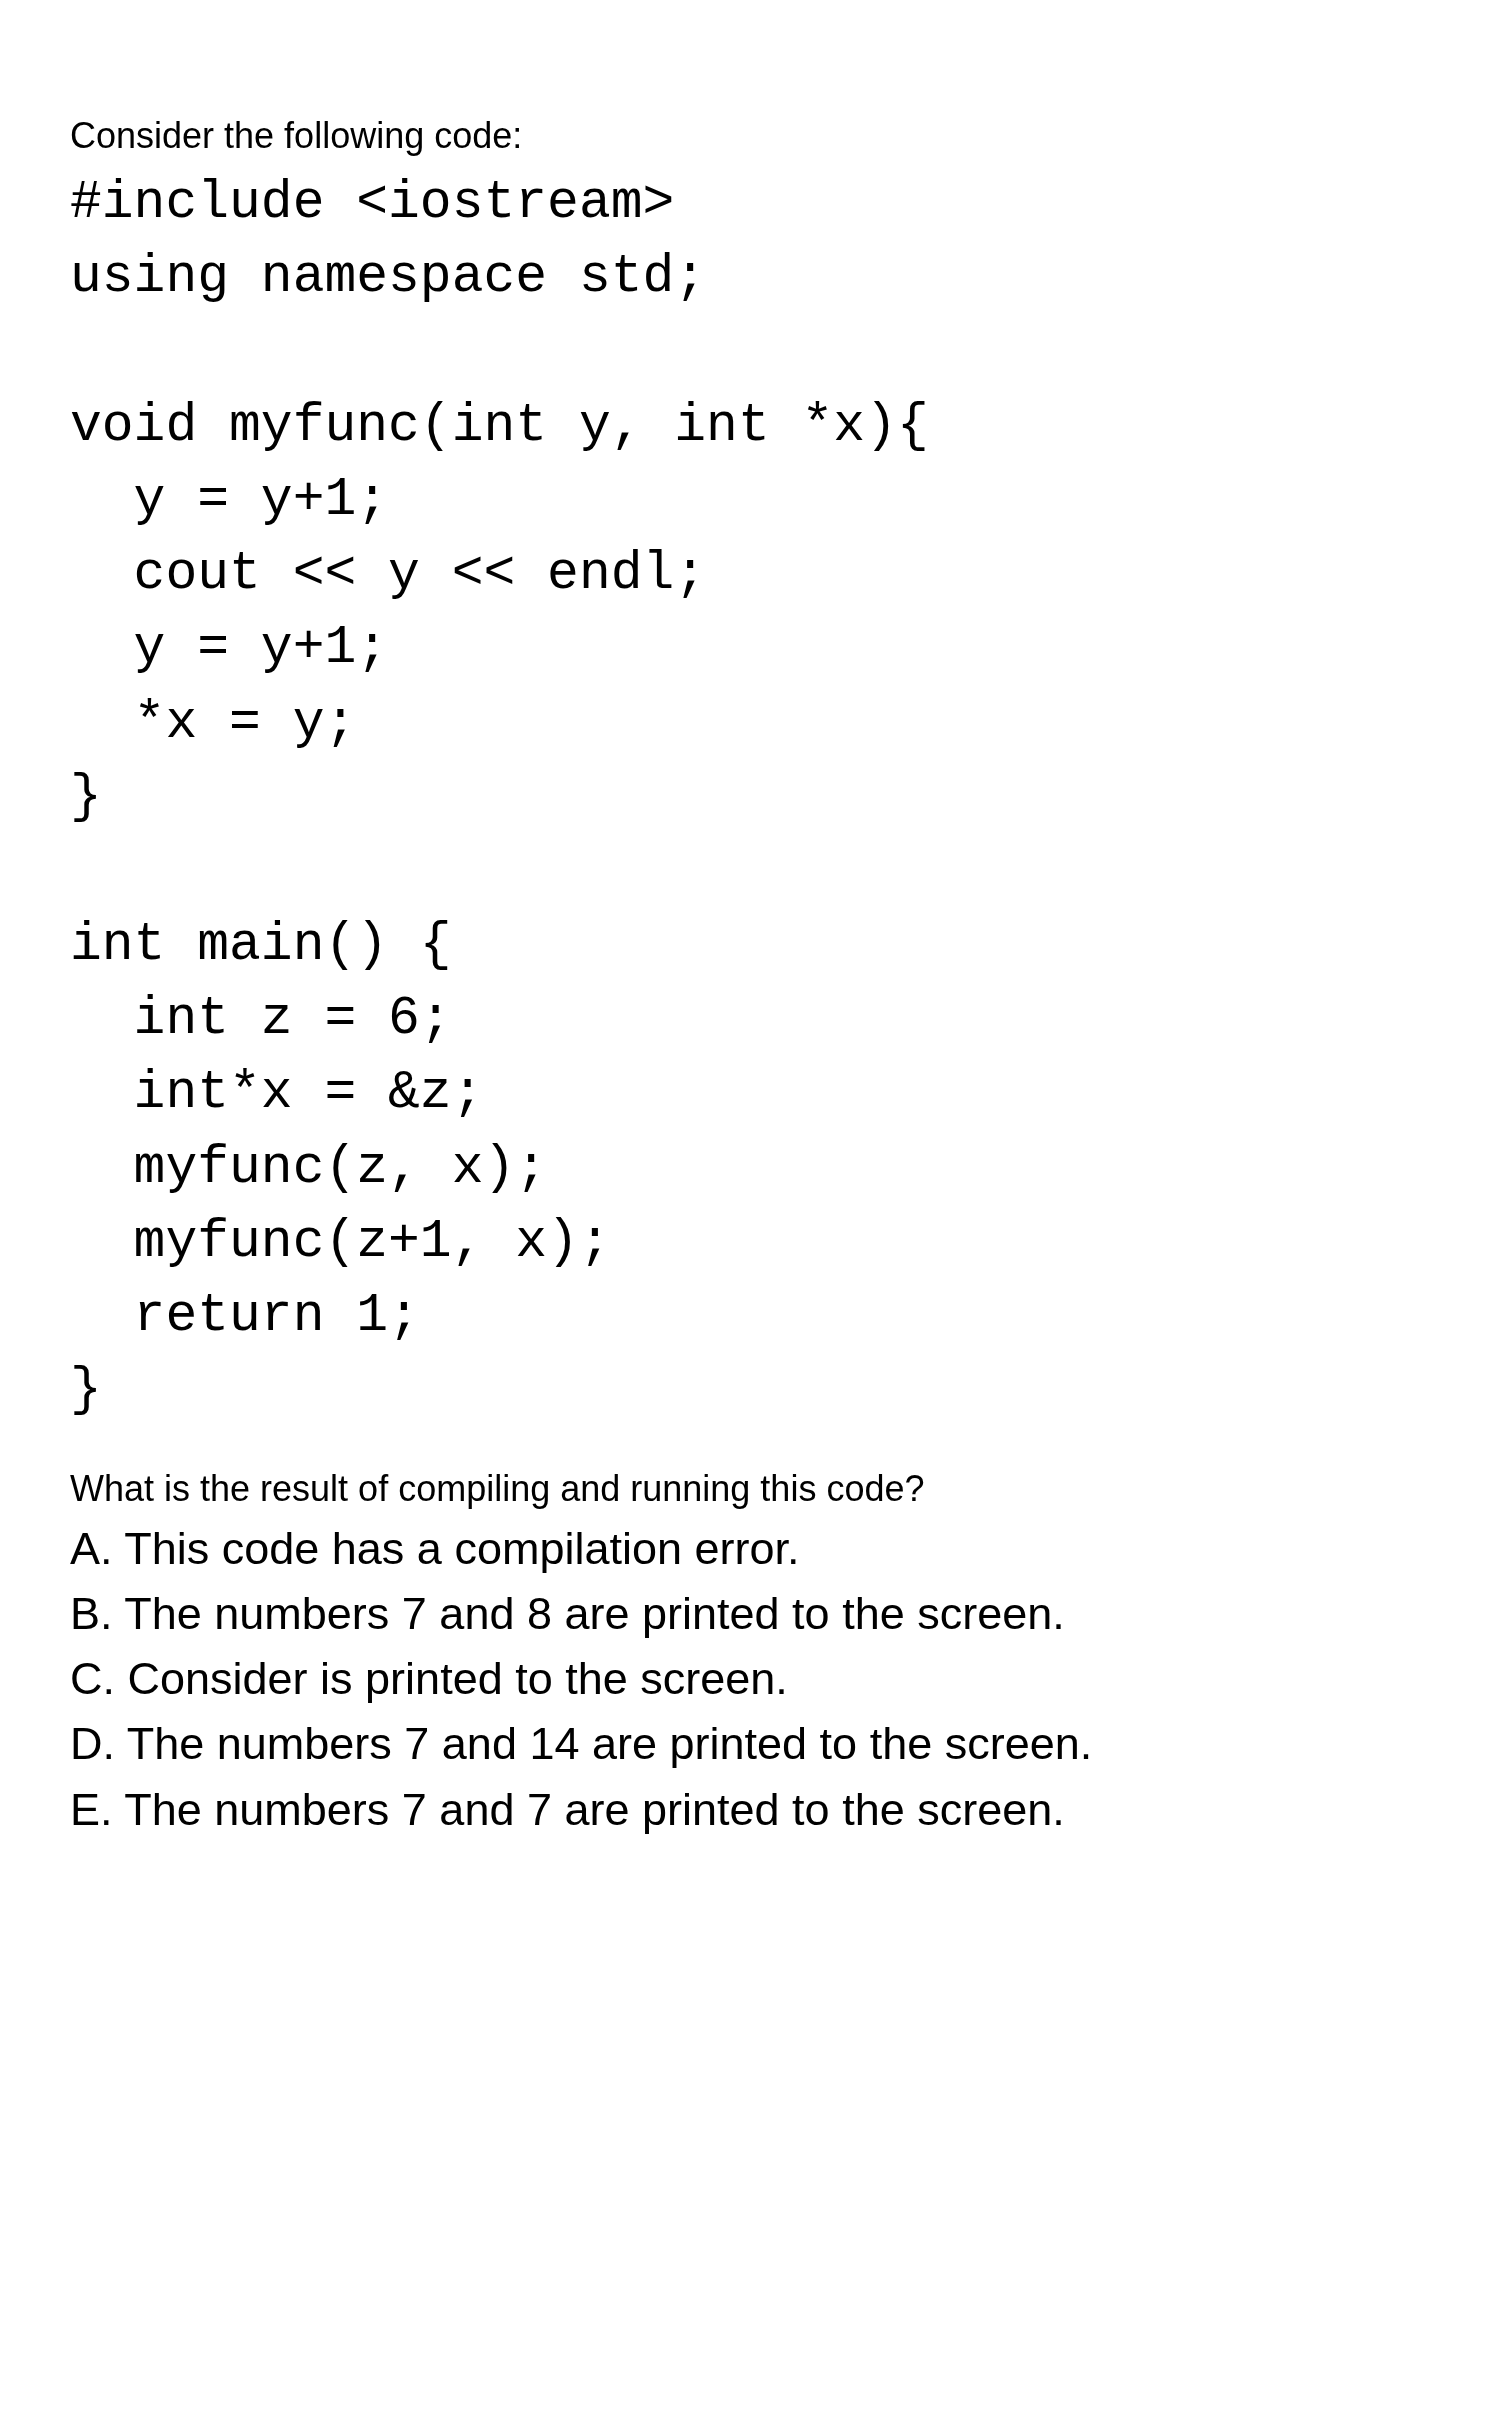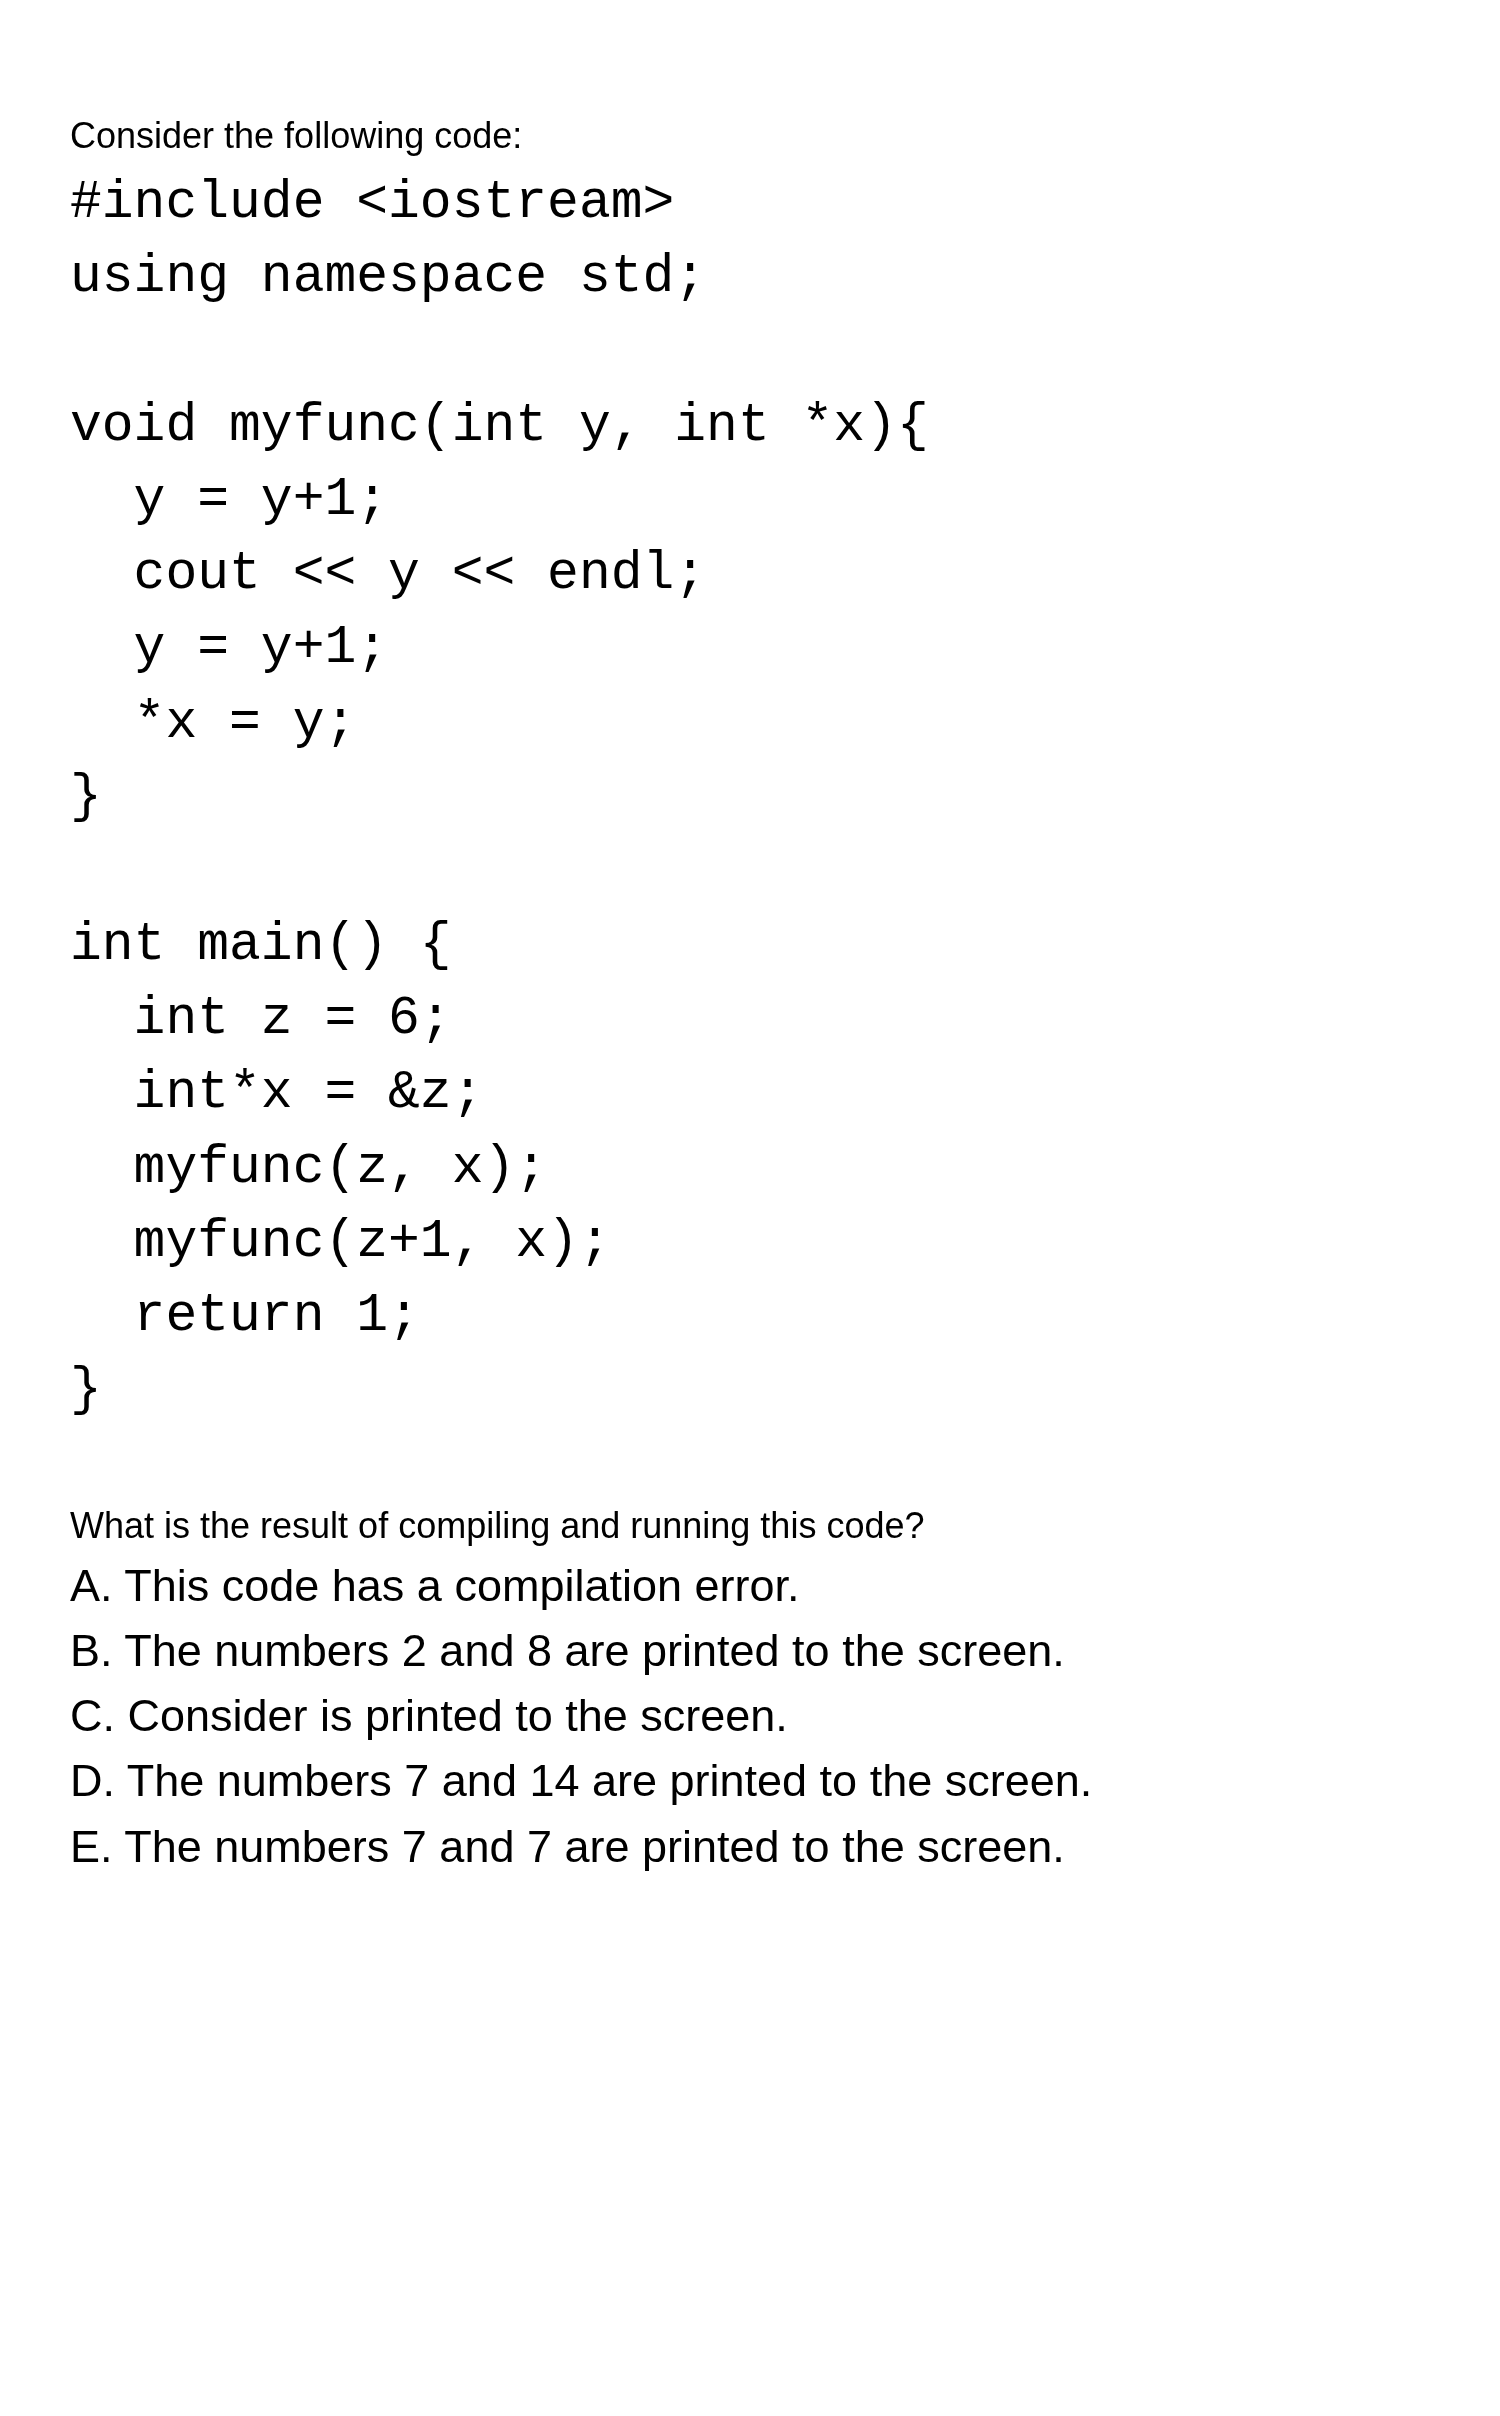--- a/index.html
+++ b/index.html
@@ -19,21 +19,21 @@
       font-size: 36px;
       line-height: 1.45;
       font-weight: 400;
     }
     .code-block {
       font-family: "Courier New", Courier, monospace;
       font-size: 53px;
       line-height: 1.4;
       white-space: pre;
       margin-top: 4px;
-      margin-bottom: 73px;
+      margin-bottom: 36px;
       font-weight: 400;
     }
     .question {
       margin-top: 20px;
     }
     .options {
       margin-top: 0;
     }
     .option-line {
       font-size: 45px;
@@ -60,17 +60,17 @@
   int*x = &amp;z;
   myfunc(z, x);
   myfunc(z+1, x);
   return 1;
 }</div>
 
 <div class="prose question">What is the result of compiling and running this code?</div>
 
 <div class="options">
   <div class="option-line">A. This code has a compilation error.</div>
-  <div class="option-line">B. The numbers 2 and 8 are printed to the screen.</div>
+  <div class="option-line">B. The numbers 7 and 8 are printed to the screen.</div>
   <div class="option-line">C. Consider is printed to the screen.</div>
   <div class="option-line">D. The numbers 7 and 14 are printed to the screen.</div>
   <div class="option-line">E. The numbers 7 and 7 are printed to the screen.</div>
 </div>
 
 </body></html>

